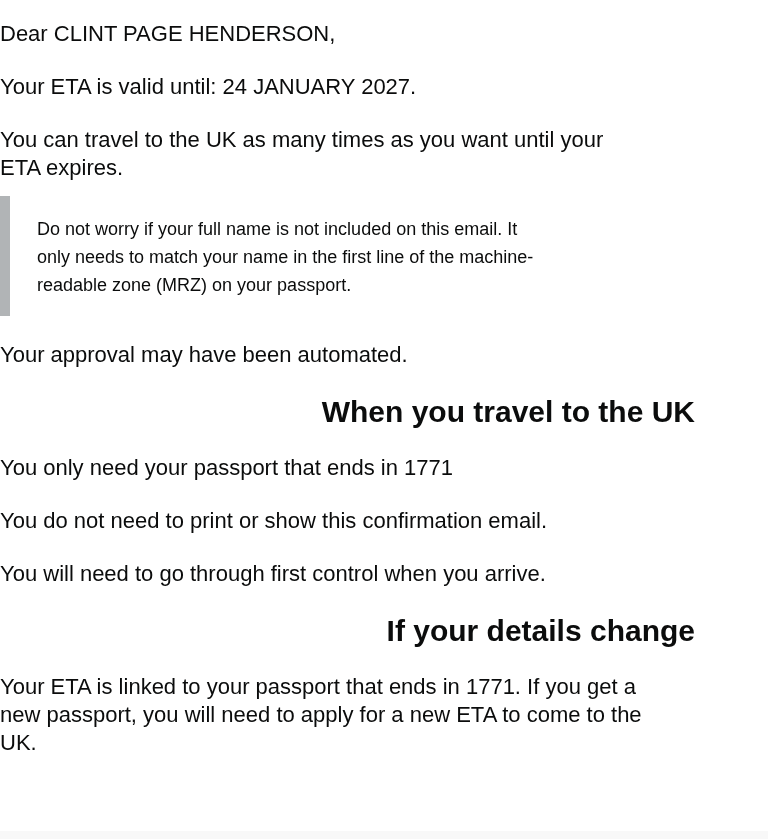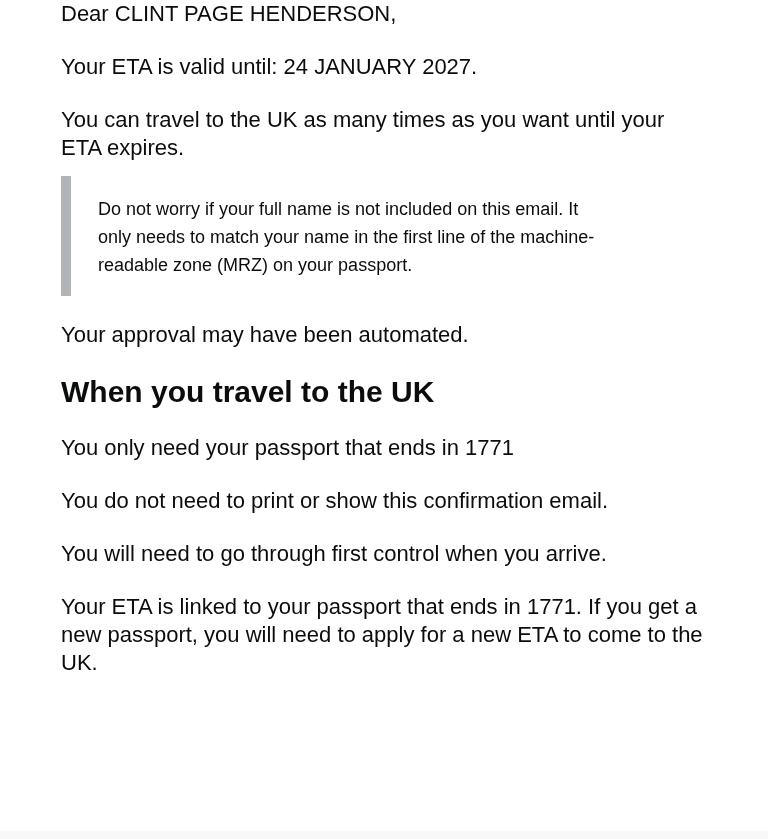--- a/index.html
+++ b/index.html
@@ -10,23 +10,22 @@
     width: 768px;
     height: 839px;
     background: #ffffff;
     overflow: hidden;
     position: relative;
     font-family: "Liberation Sans", "DejaVu Sans", sans-serif;
     color: #0b0c0c;
     -webkit-font-smoothing: antialiased;
   }
   .email-body {
-    margin-left: 61px;
     width: 695px;
-    padding-top: 0;
+    padding-top: 20px;
   }
   .email-body > :first-child {
     margin-top: 0;
   }
   p.body-text {
     font-size: 22px;
     line-height: 28px;
     margin: 25px 0;
     white-space: pre-line;
     font-weight: 400;
@@ -38,20 +37,21 @@
     font-size: 18px;
     line-height: 28px;
     white-space: pre-line;
   }
   h2.section-heading {
     font-size: 30px;
     line-height: 34px;
     font-weight: 700;
     margin: 26px 0 20px 0;
     letter-spacing: 0;
+    text-align: right;
   }
   .footer-strip {
     position: absolute;
     left: 0;
     right: 0;
     bottom: 0;
     height: 8px;
     background: #f8f8f8;
   }
 </style>
@@ -75,20 +75,21 @@
   <p class="body-text">Your approval may have been automated.</p>
 
   <h2 class="section-heading">When you travel to the UK</h2>
 
   <p class="body-text">You only need your passport that ends in 1771</p>
 
   <p class="body-text">You do not need to print or show this confirmation email.</p>
 
   <p class="body-text">You will need to go through first control when you arrive.</p>
 
+  <h2 class="section-heading">If your details change</h2>
 
   <p class="body-text">Your ETA is linked to your passport that ends in 1771. If you get a
 new passport, you will need to apply for a new ETA to come to the
 UK.</p>
 
 </div>
 
 <div class="footer-strip"></div>
 
 </body></html>

